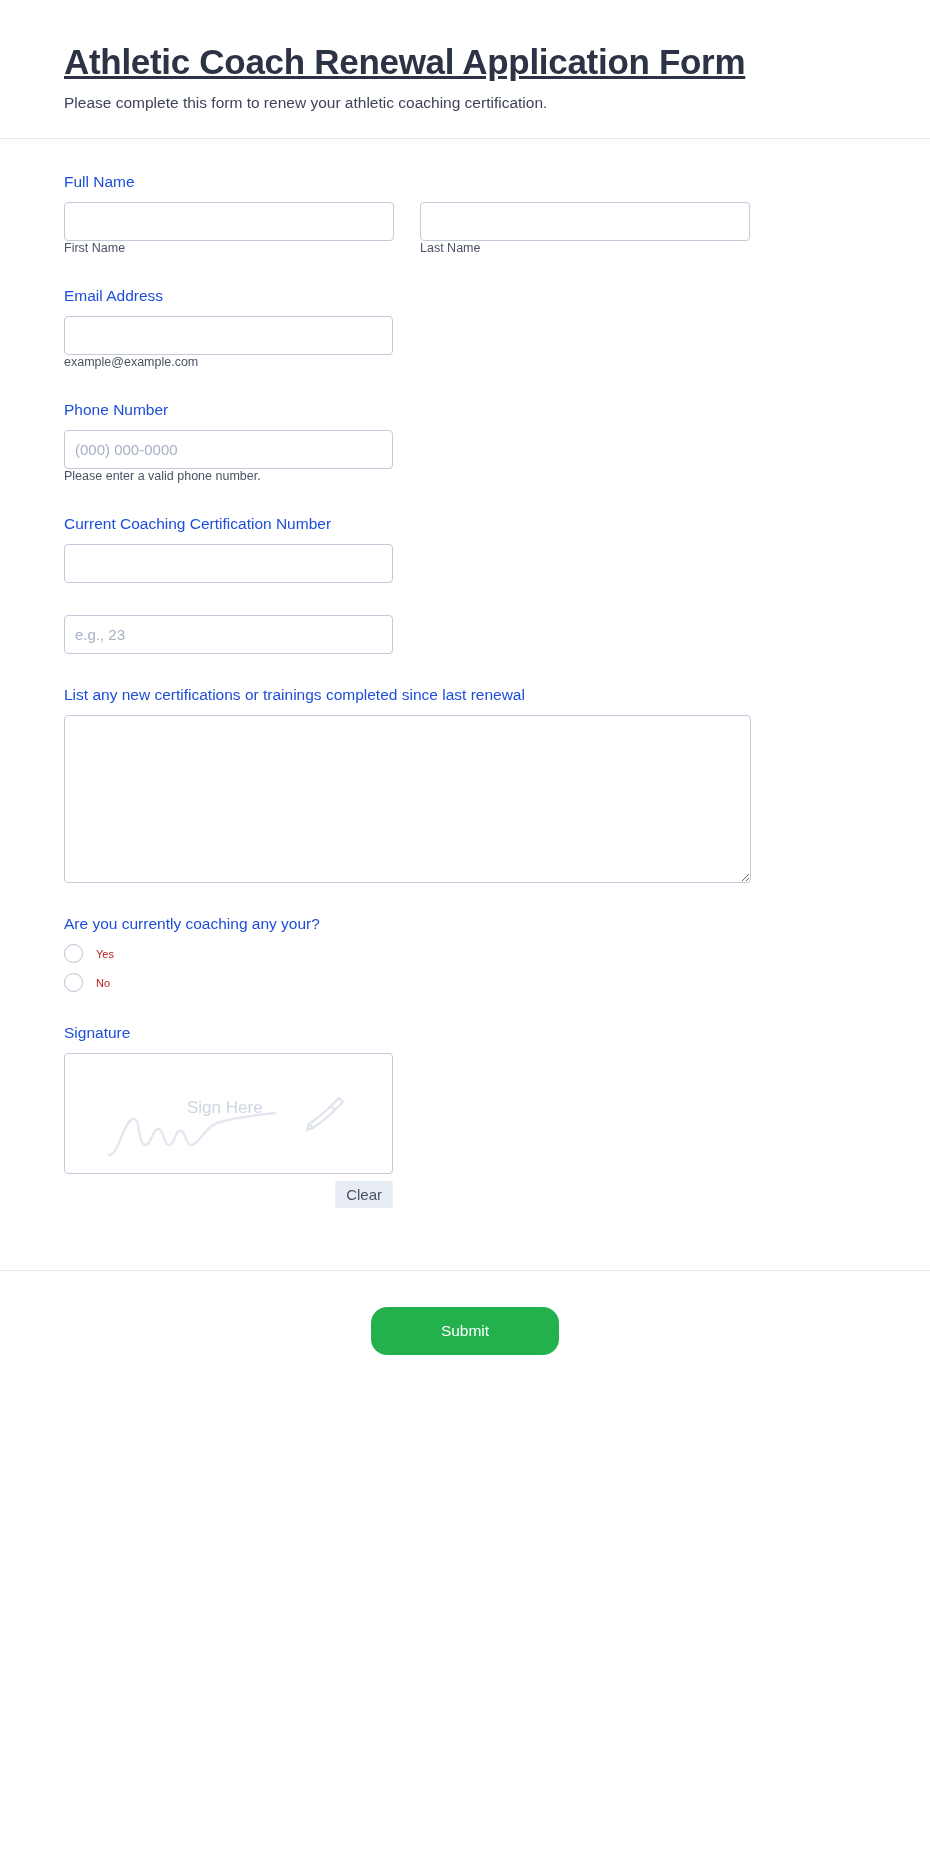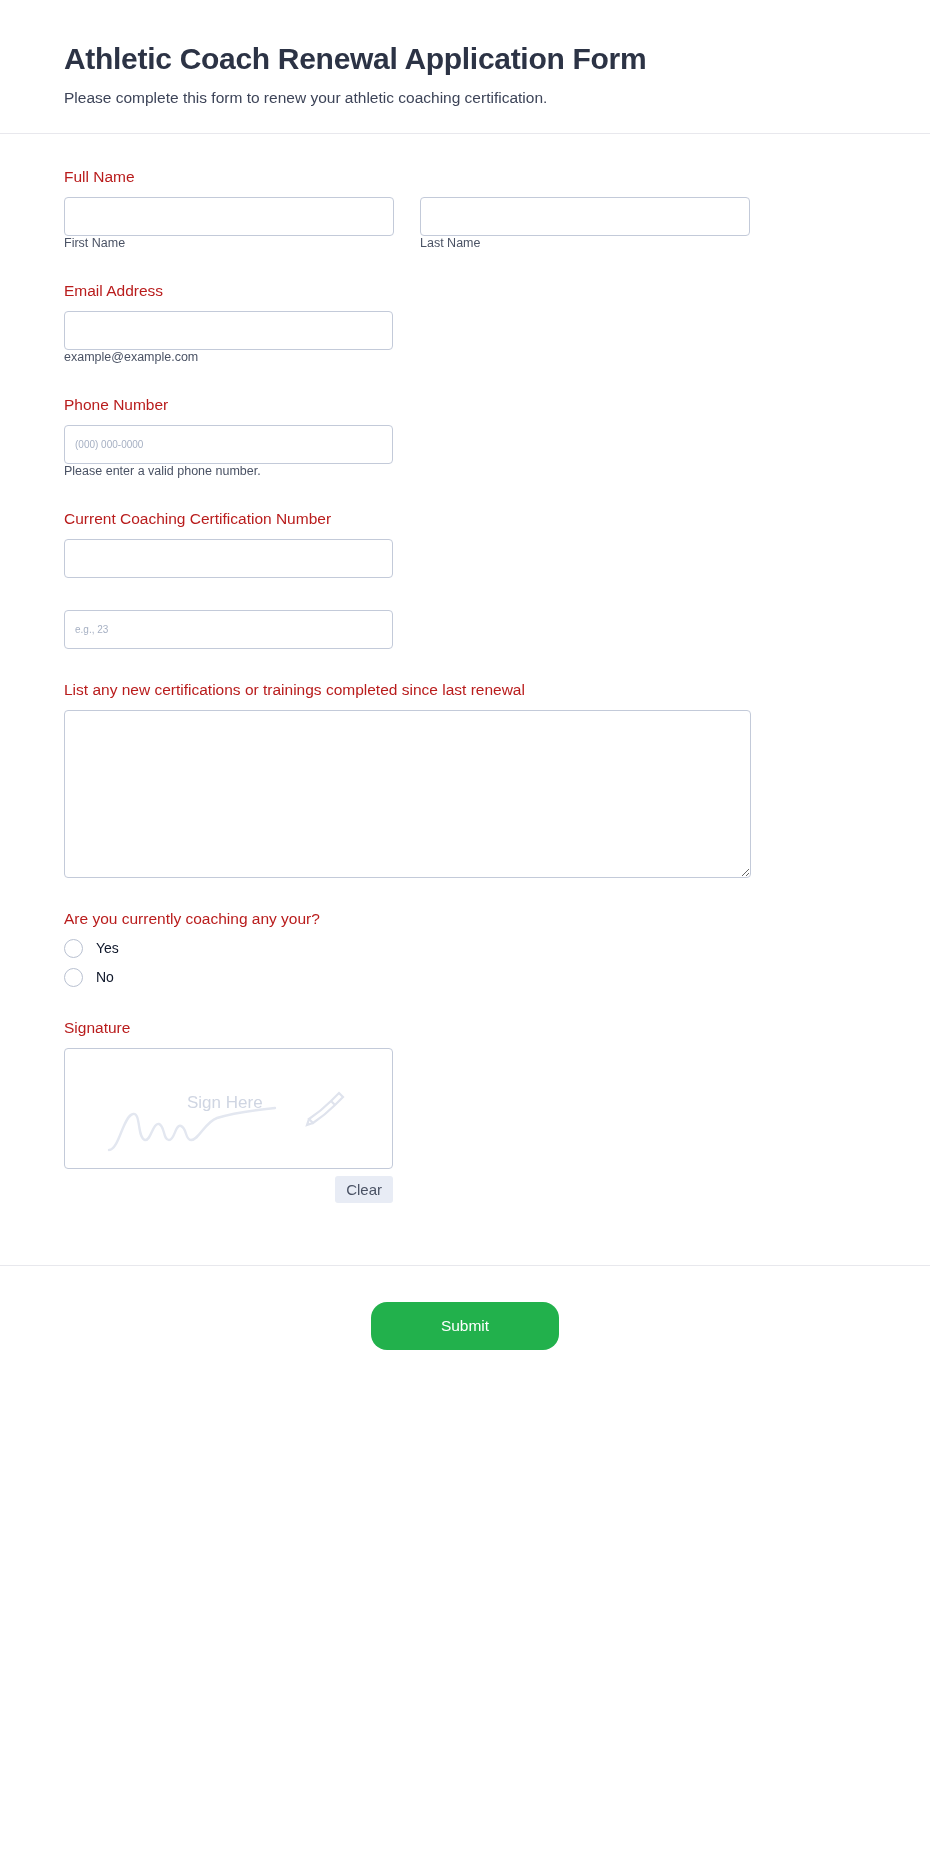--- a/index.html
+++ b/index.html
@@ -18,59 +18,60 @@
     width: 930px;
     margin: 0 auto;
     background: #fff;
   }
   
   .form-header {
     padding: 42px 64px 26px 64px;
     border-bottom: 1px solid #e8e8ed;
   }
   .form-title {
-    font-size: 30px;
+    font-size: 35px;
     line-height: 1.15;
     font-weight: bold;
     color: #2c3345;
     margin: 0 0 12px 0;
     letter-spacing: -0.3px;
+    text-decoration: underline;
   }
   .form-subtitle {
     font-size: 15.5px;
     color: #3d4458;
     margin: 0;
     font-weight: normal;
   }
   
   .form-body {
     padding: 34px 64px 30px 64px;
   }
   .field {
     margin-bottom: 32px;
   }
   .field-label {
     display: block;
     font-size: 15.5px;
-    color: #b91c1c;
+    color: #1d4ed8;
     margin-bottom: 11px;
   }
   .sub-label {
     font-size: 12.5px;
     color: #4a5264;
     display: block;
   }
   .text-input {
     width: 330px;
     height: 39px;
     border: 1px solid #c3cad9;
     border-radius: 4px;
     background: #fff;
     padding: 0 10px;
-    font-size: 10px;
+    font-size: 15px;
     color: #2c3345;
     font-family: "Liberation Sans", sans-serif;
     outline: none;
     display: block;
   }
   .text-input::placeholder { color: #a6b0c3; }
   .name-row {
     display: flex;
     gap: 26px;
   }
@@ -101,22 +102,22 @@
   .radio-circle {
     width: 19px;
     height: 19px;
     border: 1.6px solid #b9c1d1;
     border-radius: 50%;
     background: #fff;
     margin-right: 13px;
     flex: none;
   }
   .radio-text {
-    font-size: 14px;
-    color: #0f172a;
+    font-size: 11px;
+    color: #b91c1c;
   }
   
   .sig-box {
     width: 329px;
     height: 121px;
     border: 1px solid #c3cad9;
     border-radius: 4px;
     background: #fff;
     position: relative;
     overflow: hidden;

